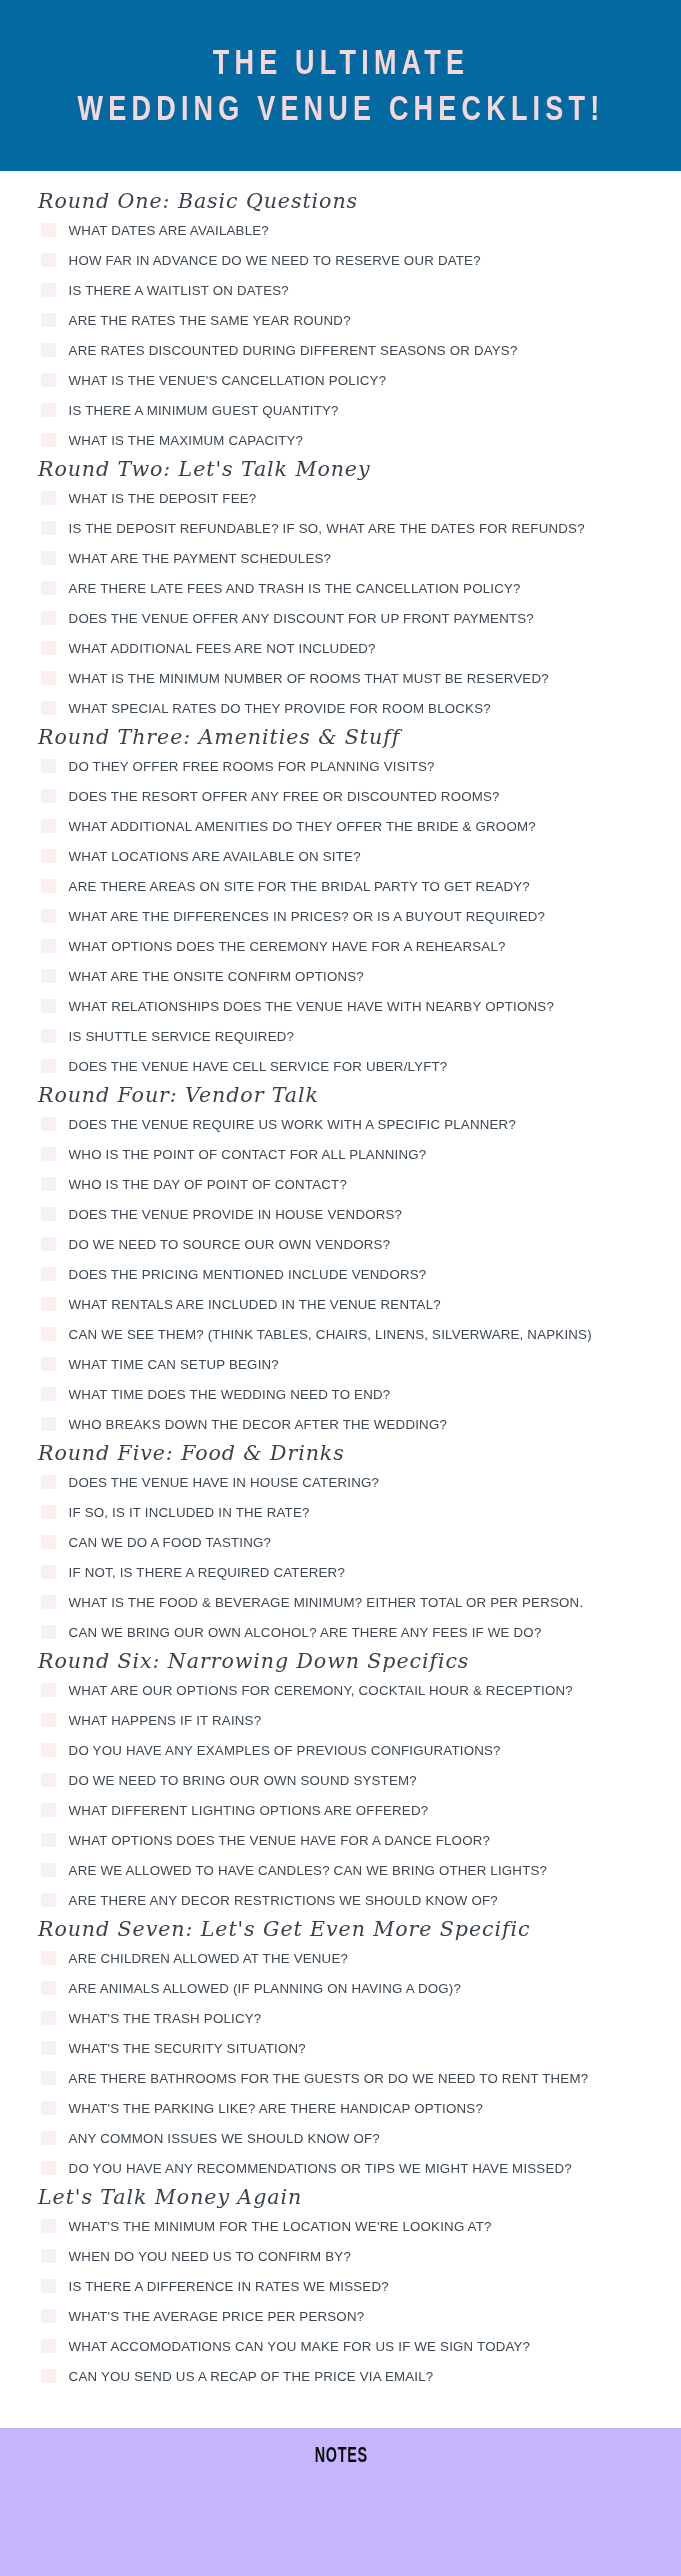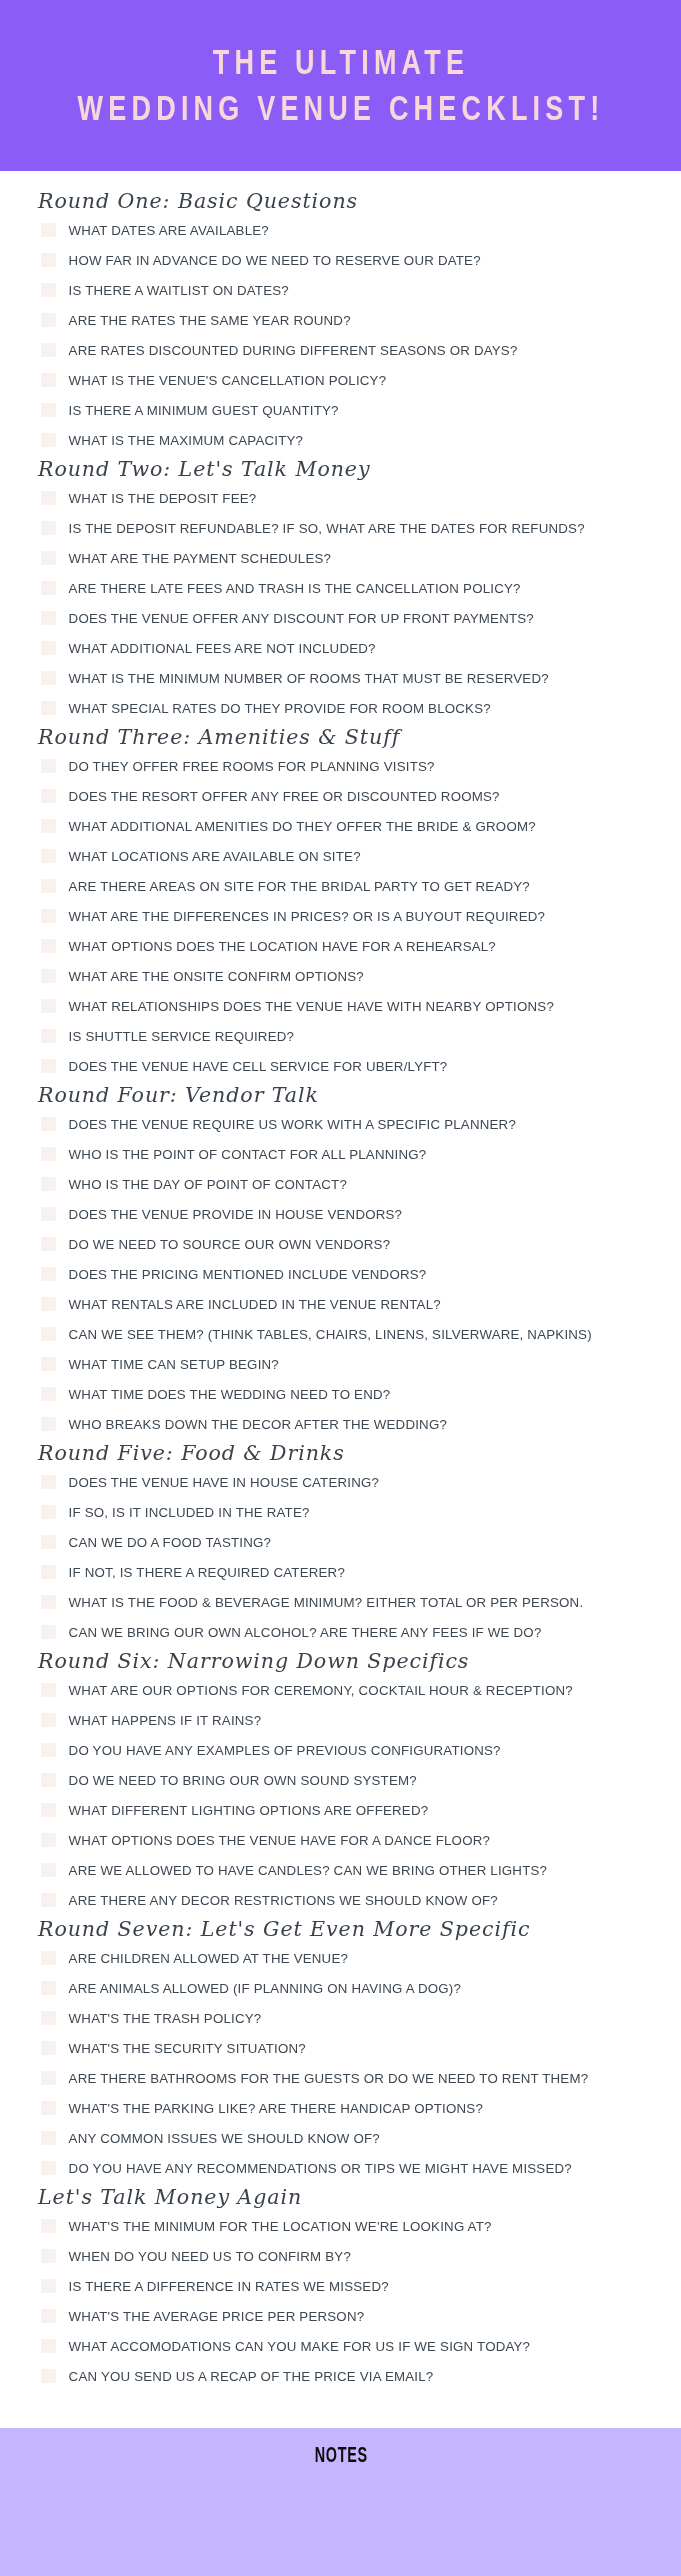--- a/index.html
+++ b/index.html
@@ -3,21 +3,21 @@
 <meta charset="utf-8">
 <style>
   html,body { margin:0; padding:0; background:#ffffff; }
   .page {
     width:682px; height:2576px; margin:0 auto;
     display:flex; flex-direction:column; background:#ffffff; overflow:hidden;
     font-family:"Liberation Sans", sans-serif;
   }
   
   .header {
-    flex:0 0 171px; background:#8b5cf6;
+    flex:0 0 171px; background:#0369a1;
     display:flex; flex-direction:column; align-items:center; justify-content:center;
     gap:15.5px;
   }
   .title-line {
     color:#f8d7da; font-weight:700; font-size:27px; letter-spacing:5.2px;
     font-family:"Liberation Sans", sans-serif; white-space:nowrap;
     transform:scaleY(1.32); transform-origin:center;
   }
   
   .content { flex:0 0 auto; padding-top:16px; }
@@ -149,21 +149,21 @@
         <div class="row">
           <span class="checkbox"></span>
           <span class="label">ARE THERE AREAS ON SITE FOR THE BRIDAL PARTY TO GET READY?</span>
         </div>
         <div class="row">
           <span class="checkbox"></span>
           <span class="label">WHAT ARE THE DIFFERENCES IN PRICES? OR IS A BUYOUT REQUIRED?</span>
         </div>
         <div class="row">
           <span class="checkbox"></span>
-          <span class="label">WHAT OPTIONS DOES THE LOCATION HAVE FOR A REHEARSAL?</span>
+          <span class="label">WHAT OPTIONS DOES THE CEREMONY HAVE FOR A REHEARSAL?</span>
         </div>
         <div class="row">
           <span class="checkbox"></span>
           <span class="label">WHAT ARE THE ONSITE CONFIRM OPTIONS?</span>
         </div>
         <div class="row">
           <span class="checkbox"></span>
           <span class="label">WHAT RELATIONSHIPS DOES THE VENUE HAVE WITH NEARBY OPTIONS?</span>
         </div>
         <div class="row">

